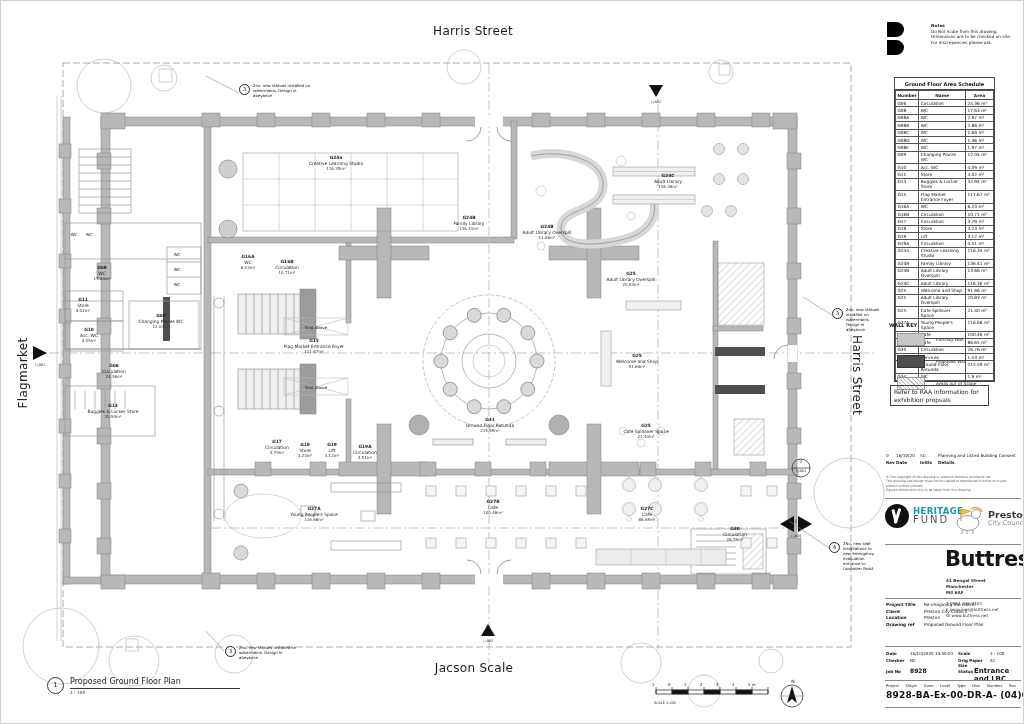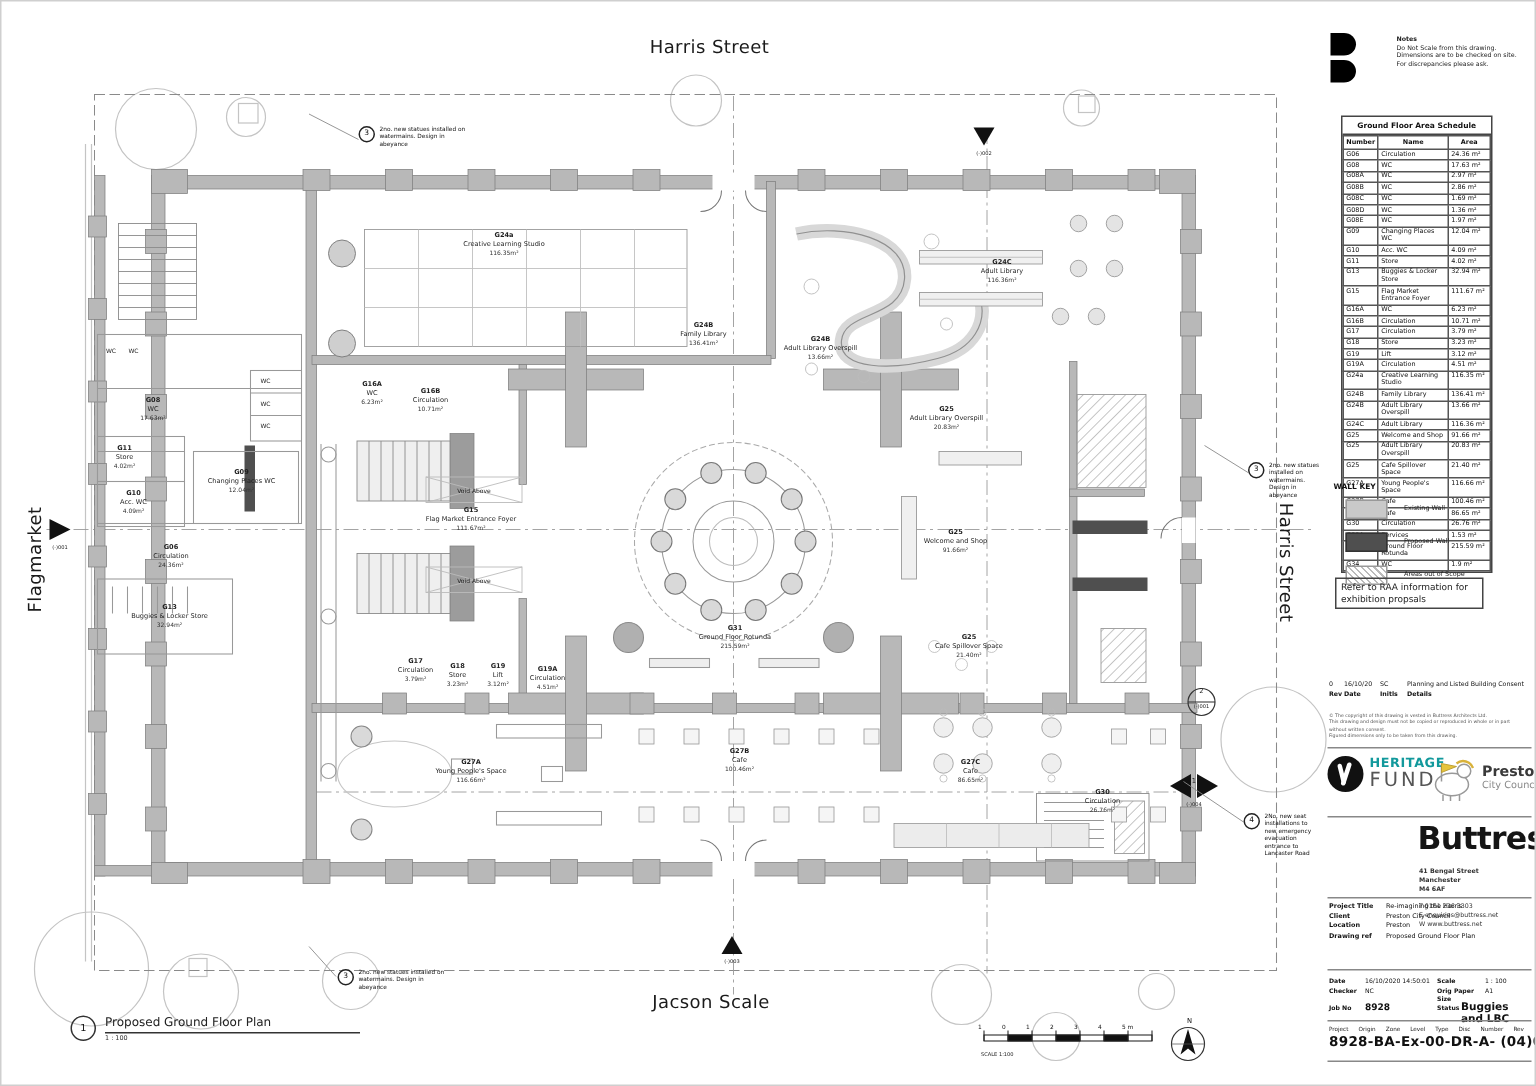--- a/index.html
+++ b/index.html
@@ -46,21 +46,21 @@
   .rev .r span:nth-child(3){width:18px;}
   .rev .r span:nth-child(4){flex:1;}
   .rev .hd{font-weight:bold;margin-top:2px;}
   .fine{position:absolute;left:5px;top:474px;width:132px;font-size:3.1px;line-height:1.4;color:#555;}
   .rule{position:absolute;left:4px;width:136px;border-top:.7px solid #888;}
   .hf{position:absolute;left:4px;top:503px;display:flex;align-items:center;}
   .hf-disc{width:24px;height:24px;border-radius:50%;background:#111;position:relative;margin-right:4px;flex:0 0 auto;}
   .hf-disc i{position:absolute;left:11px;top:4px;width:3px;height:16px;background:#fff;border-radius:2px;transform:rotate(18deg);}
   .hf-disc b{position:absolute;left:8px;top:5px;width:3px;height:14px;background:#fff;border-radius:2px;transform:rotate(-14deg);}
   .hf-txt{font-weight:bold;color:#12999c;font-size:8.5px;line-height:1;letter-spacing:.4px;}
-  .hf-txt div:last-child{color:#555;font-weight:normal;font-size:13px;letter-spacing:2px;}
+  .hf-txt div:last-child{color:#555;font-weight:normal;font-size:10px;letter-spacing:2px;}
   .pcc{position:absolute;left:72px;top:500px;display:flex;align-items:center;}
   .pcc-txt{margin-left:3px;line-height:1;}
   .pcc-txt .p1{font-weight:bold;font-size:9.5px;color:#3a3a3a;}
   .pcc-txt .p2{font-size:6.5px;color:#8a8a8a;}
   .firm-name{position:absolute;left:64px;top:546px;font-size:21px;font-weight:bold;color:#151515;letter-spacing:-.5px;}
   .firm-addr{position:absolute;left:65px;top:577px;font-size:4.2px;line-height:1.45;color:#333;font-weight:bold;}
   .firm-contact{position:absolute;left:65px;top:600px;font-size:4.2px;line-height:1.45;color:#333;}
   .proj{position:absolute;left:5px;top:601px;width:132px;font-size:4.3px;color:#111;}
   .proj .r{display:flex;margin-bottom:1.6px;}
   .proj .r span:first-child{width:38px;font-weight:bold;}
@@ -988,21 +988,21 @@
         <span class="l1">Checker</span>
         <span class="v1">NC</span>
         <span class="l2">Orig Paper Size</span>
         <span class="v2">A1</span>
       </div>
     </div>
     <div class="jobrow">
       <span class="jl">Job No</span>
       <span class="jv">8928</span>
       <span class="sl">Status</span>
-      <span class="sv">Buggies and LBC</span>
+      <span class="sv">Entrance and LBC</span>
     </div>
 
     <div class="rule" style="top:679px"></div>
 
     <div class="numlabels">
         <span>Project</span>
         <span>Origin</span>
         <span>Zone</span>
         <span>Level</span>
         <span>Type</span>

